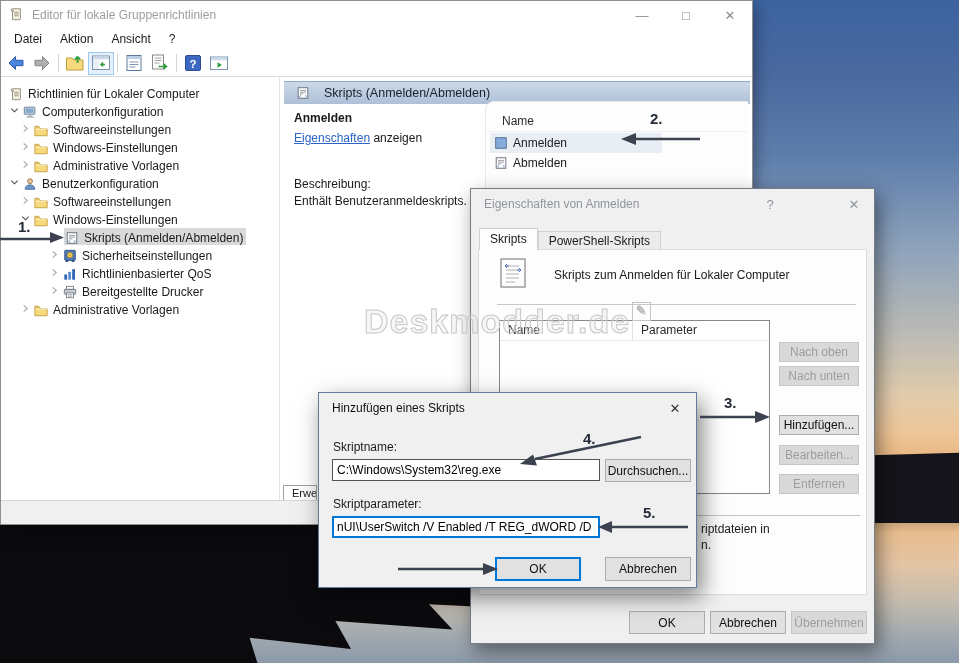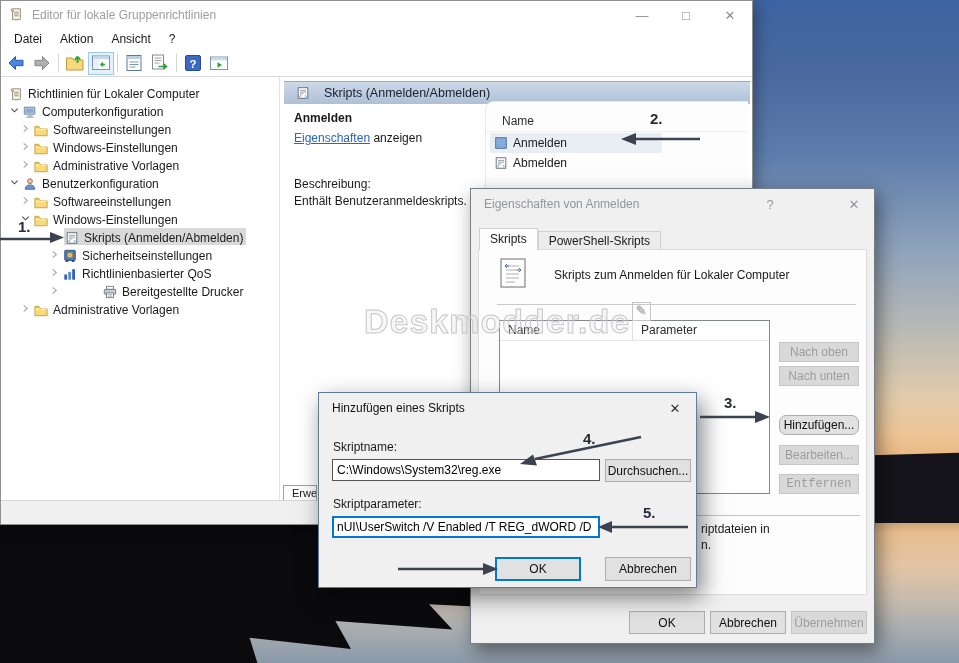--- a/index.html
+++ b/index.html
@@ -84,23 +84,23 @@
   .pd-heading{position:absolute;left:75px;top:18px;}
   .pd-sep{position:absolute;left:18px;right:10px;top:54px;height:1px;background:#c8c8c8;}
   .pd-listbox{position:absolute;left:20px;top:70px;width:271px;height:174px;background:#fff;border:1px solid #828790;box-sizing:border-box;}
   .pd-col-head{display:flex;height:19px;border-bottom:1px solid #e8e8e8;}
   .pd-col{padding:2px 0 0 8px;box-sizing:border-box;color:#2c2c2c;}
   .pd-col.c1{width:133px;border-right:1px solid #e0e0e0;}
   .pd-side-buttons{position:absolute;left:300px;top:92px;width:80px;height:160px;}
   .pd-side-buttons .btn{position:absolute;left:0;width:80px;height:20px;}
   .pd-side-buttons .btn:nth-of-type(1){top:0;}
   .pd-side-buttons .btn:nth-of-type(2){top:24px;}
-  .pd-side-buttons .btn:nth-of-type(3){top:73px;border-radius:7px;}
+  .pd-side-buttons .btn:nth-of-type(3){top:73px;}
   .pd-side-buttons .btn:nth-of-type(4){top:103px;}
-  .pd-side-buttons .btn:nth-of-type(5){top:132px;font-family:Liberation Mono, monospace;}
+  .pd-side-buttons .btn:nth-of-type(5){top:132px;}
   .pd-sep2{position:absolute;left:85px;right:6px;top:265px;height:1px;background:#c4c4c4;}
   .pd-cut-text{position:absolute;left:222px;top:271px;line-height:16px;}
   .pd-bottom{position:absolute;right:7px;bottom:9px;display:flex;gap:5px;}
   .pd-bottom .btn{width:76px;height:23px;}
 
   
   .add-dialog{position:absolute;left:318px;top:392px;width:379px;height:196px;background:#f0f0f0;
     border:1px solid #5f7c9c;box-sizing:border-box;box-shadow:5px 9px 22px rgba(0,0,0,.5);z-index:30;}
   .ad-titlebar{height:30px;display:flex;align-items:center;padding-left:13px;}
   .ad-title{flex:1;color:#111;}
@@ -386,21 +386,21 @@
           <span class="ticon">
             <svg width="14" height="14" viewBox="0 0 16 16">
               <rect x="1.5" y="8.5" width="3.2" height="6" fill="#2e62b8"></rect>
               <rect x="6" y="5.5" width="3.2" height="9" fill="#5c8ad2"></rect>
               <rect x="10.5" y="2.5" width="3.2" height="12" fill="#2e62b8"></rect>
             </svg>
           </span>
           <span>Richtlinienbasierter QoS</span>
         </span>
       </div>
-      <div class="tree-row" style="padding-left: 46px; gap: 40px;">
+      <div class="tree-row" style="padding-left: 46px;">
         <span class="chev">
           <svg width="9" height="9" viewBox="0 0 10 10">
             <path d="M3 1.5L7 5L3 8.5" fill="none" stroke="#a6a6a6" stroke-width="1.2"></path>
           </svg>
         </span>
         <span class="hlwrap">
           <span class="ticon">
             <svg width="14" height="14" viewBox="0 0 16 16">
               <rect x="4" y="1.5" width="8" height="3.5" fill="#fff" stroke="#757b82"></rect>
               <rect x="1.5" y="5" width="13" height="5.5" rx="0.8" fill="#c6ccd3" stroke="#6d747c"></rect>

